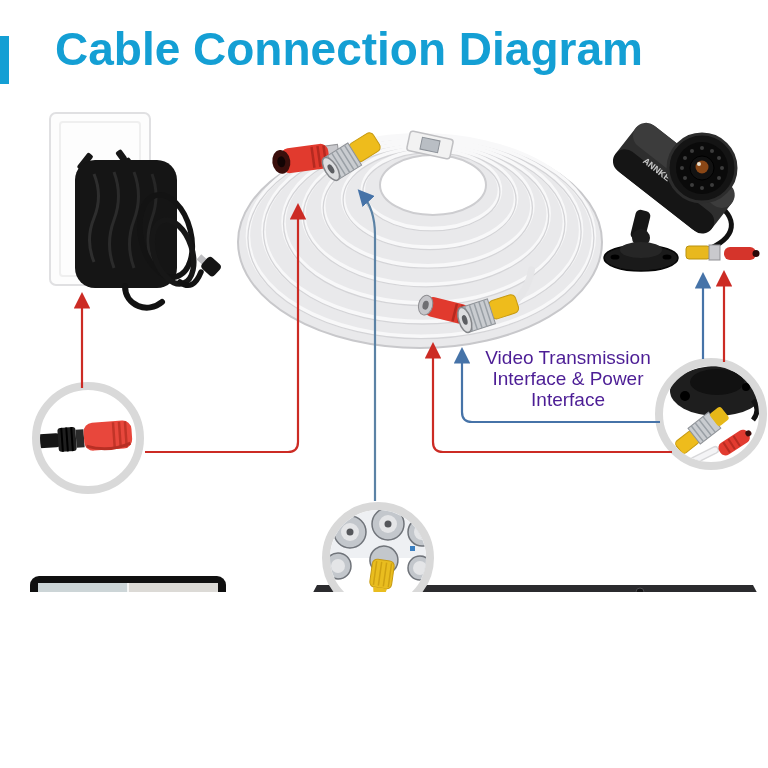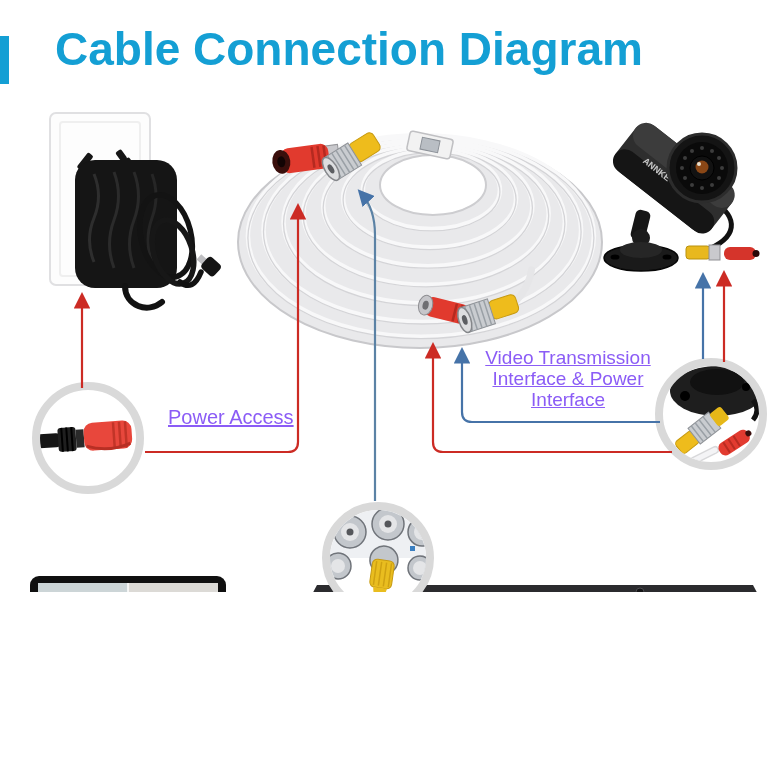--- a/index.html
+++ b/index.html
@@ -2,21 +2,21 @@
 <html><head>
 <meta charset="utf-8">
 <style>
   html,body{margin:0;padding:0;background:#fff;}
   .canvas{position:relative;width:768px;height:592px;background:#ffffff;overflow:hidden;
           font-family:"Liberation Sans", sans-serif;}
   .abs{position:absolute;}
   .accent-bar{position:absolute;left:0;top:36px;width:9px;height:48px;background:#149fd4;}
   .title{position:absolute;left:55px;top:22px;margin:0;font-size:46px;font-weight:bold;
          color:#149fd4;letter-spacing:0px;white-space:nowrap;}
-  .lbl{position:absolute;color:#8b5cf6;font-size:20px;text-decoration:underline;}
+  .lbl{position:absolute;color:#4c1d95;font-size:20px;}
   .lbl-center{text-align:center;white-space:pre-line;line-height:21px;font-size:19px;}
   .zoom-circle{position:absolute;border-radius:50%;border:8px solid #d9d9d9;background:#fff;
                overflow:hidden;box-sizing:border-box;}
   .zoom-circle svg{display:block;}
   svg text{font-family:"Liberation Sans", sans-serif;}
 </style>
 </head>
 <body>
 
 <div class="canvas">
@@ -398,21 +398,20 @@
       <g transform="rotate(8 52 64)">
         <circle cx="52" cy="50" r="14" fill="#c3c7cc" stroke="#70747a" stroke-width="1.5"></circle>
         <rect x="41" y="50" width="22" height="28" rx="5" fill="#e9bd1f" stroke="#c79a10" stroke-width="1"></rect>
         <path d="M45,52 v24 M50,52 v24 M55,52 v24 M60,52 v24" stroke="#cfa112" stroke-width="1.5"></path>
         <polygon points="45,78 59,78 56,92 48,92" fill="#e9bd1f"></polygon>
         <path d="M52,90 Q50,96 49,102" stroke="#e4e6e8" stroke-width="7" fill="none" stroke-linecap="round"></path>
       </g>
     </svg>
   </div>
 
-  <div class="lbl" style="left:168px;top:406px;">Power Access</div>
   <div class="lbl lbl-center" style="left:468px;top:347px;width:200px;">Video Transmission
 Interface &amp; Power
 Interface</div>
 
   <svg class="abs" style="left:0;top:0;pointer-events:none;" width="768" height="768" viewBox="0 0 768 768">
     <defs>
       <marker id="arr-red" viewBox="0 0 10 10" refX="7" refY="5" markerWidth="7.5" markerHeight="7.5" orient="auto-start-reverse">
         <path d="M0,0 L10,5 L0,10 z" fill="#cc2b24"></path>
       </marker>
       <marker id="arr-blue" viewBox="0 0 10 10" refX="7" refY="5" markerWidth="7.5" markerHeight="7.5" orient="auto-start-reverse">

